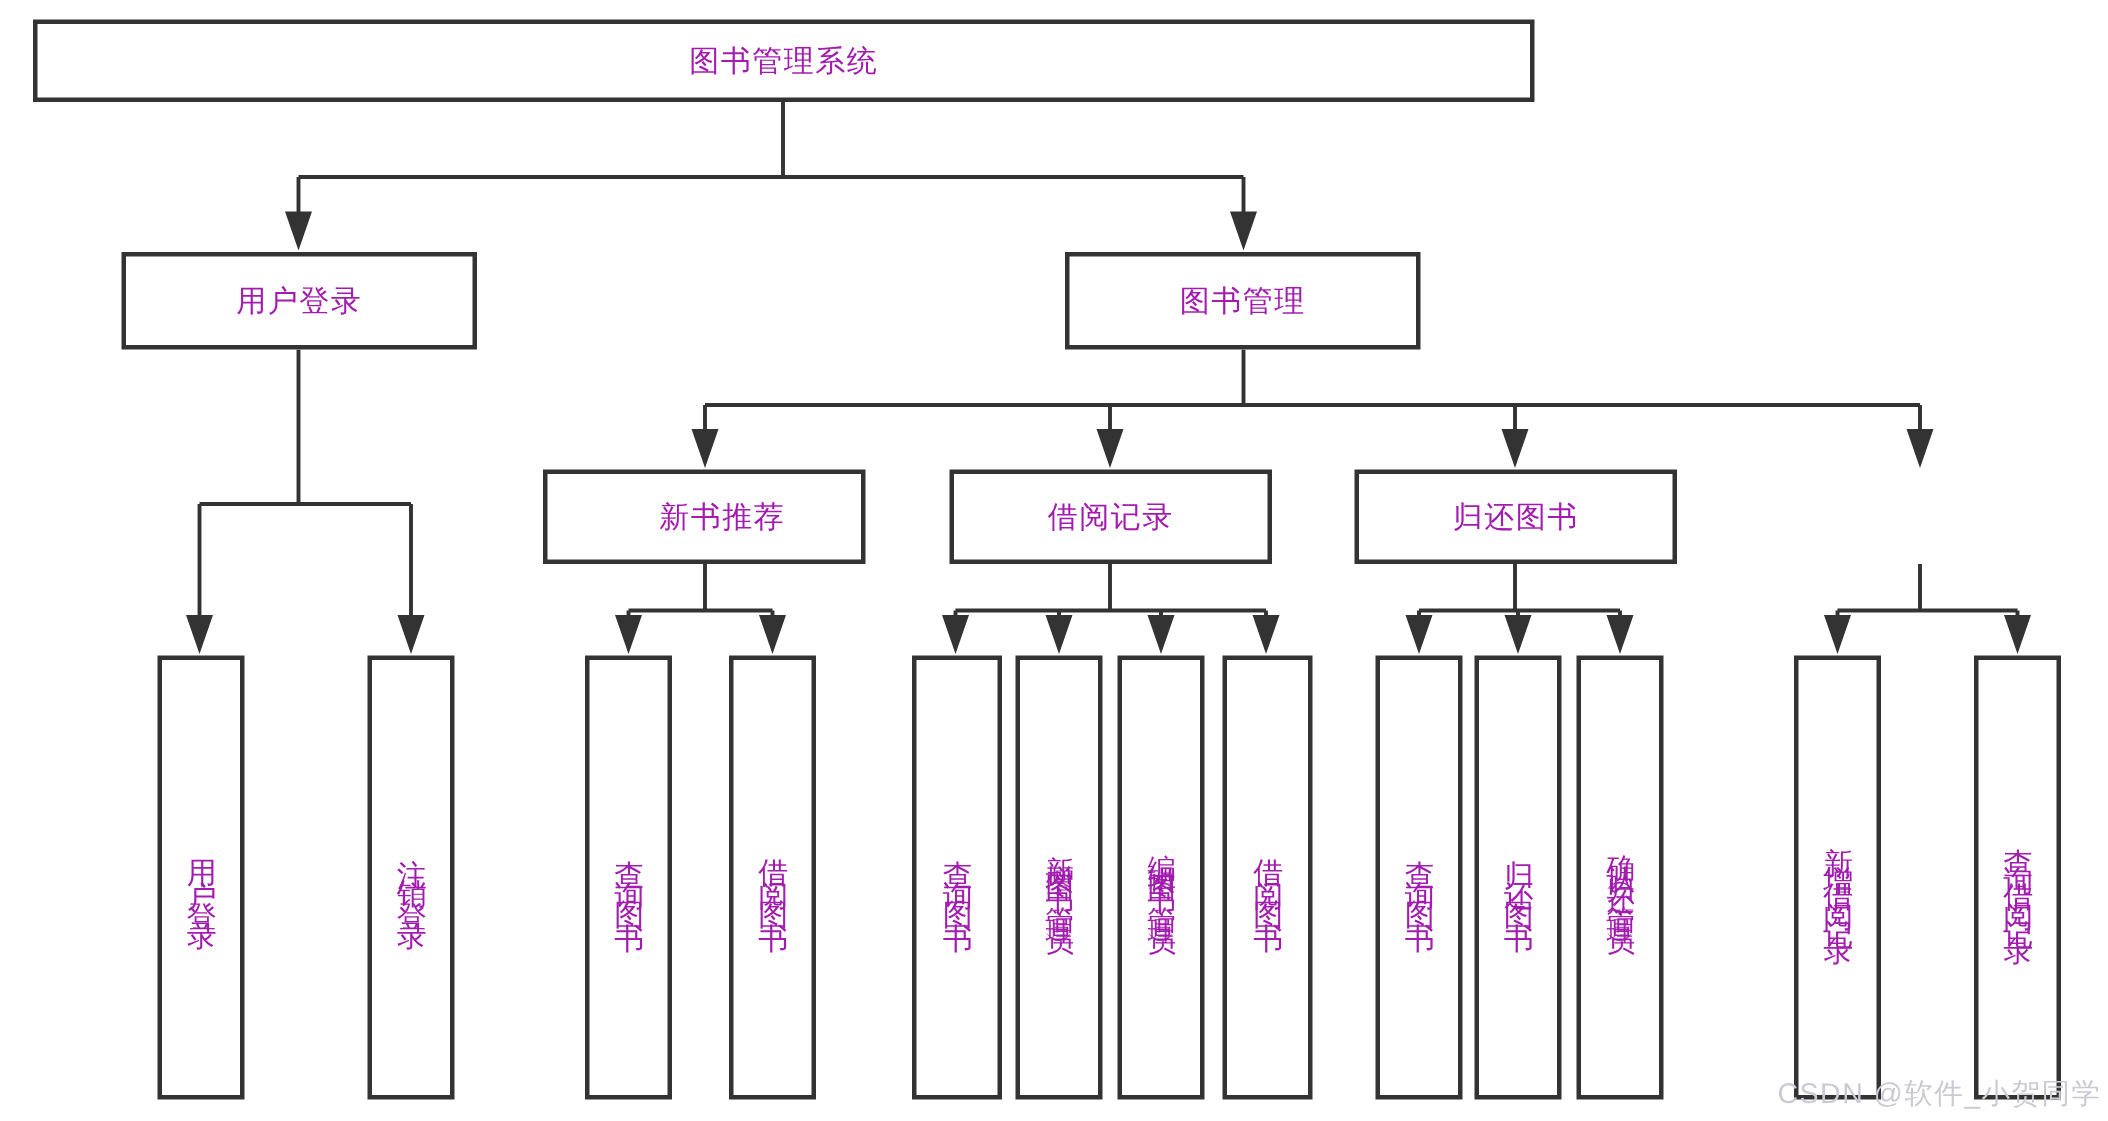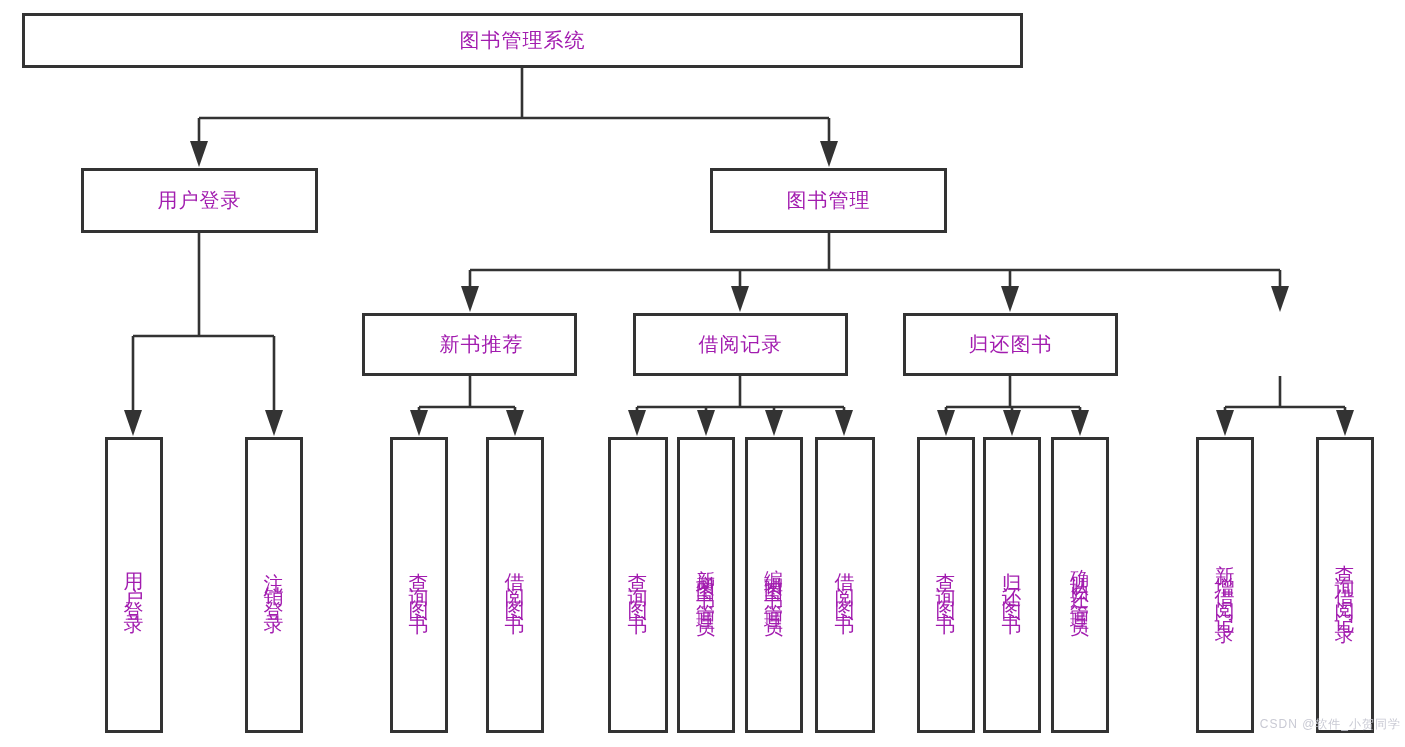--- a/index.html
+++ b/index.html
@@ -19,21 +19,21 @@
   .node.leaf{top:437px;width:58px;height:296px;}
   .leaf span{
     writing-mode:vertical-rl;text-orientation:mixed;line-height:1;
     white-space:nowrap;
   }
   .sp14 span{letter-spacing:14px;}
   .sp12 span{letter-spacing:12px;}
   .sp7  span{letter-spacing:7px;font-size:19px;}
   .watermark{
     position:absolute;right:4px;top:716px;z-index:3;
-    font-size:12px;letter-spacing:1px;color:#c9cad4;
+    font-size:19px;letter-spacing:1px;color:#c9cad4;
   }
 </style>
 </head>
 <body>
 
 <div class="stage">
 
   <svg class="wires" viewBox="0 0 1405 747" aria-hidden="true">
     <g stroke="#333333" stroke-width="2.6" fill="none">
 

